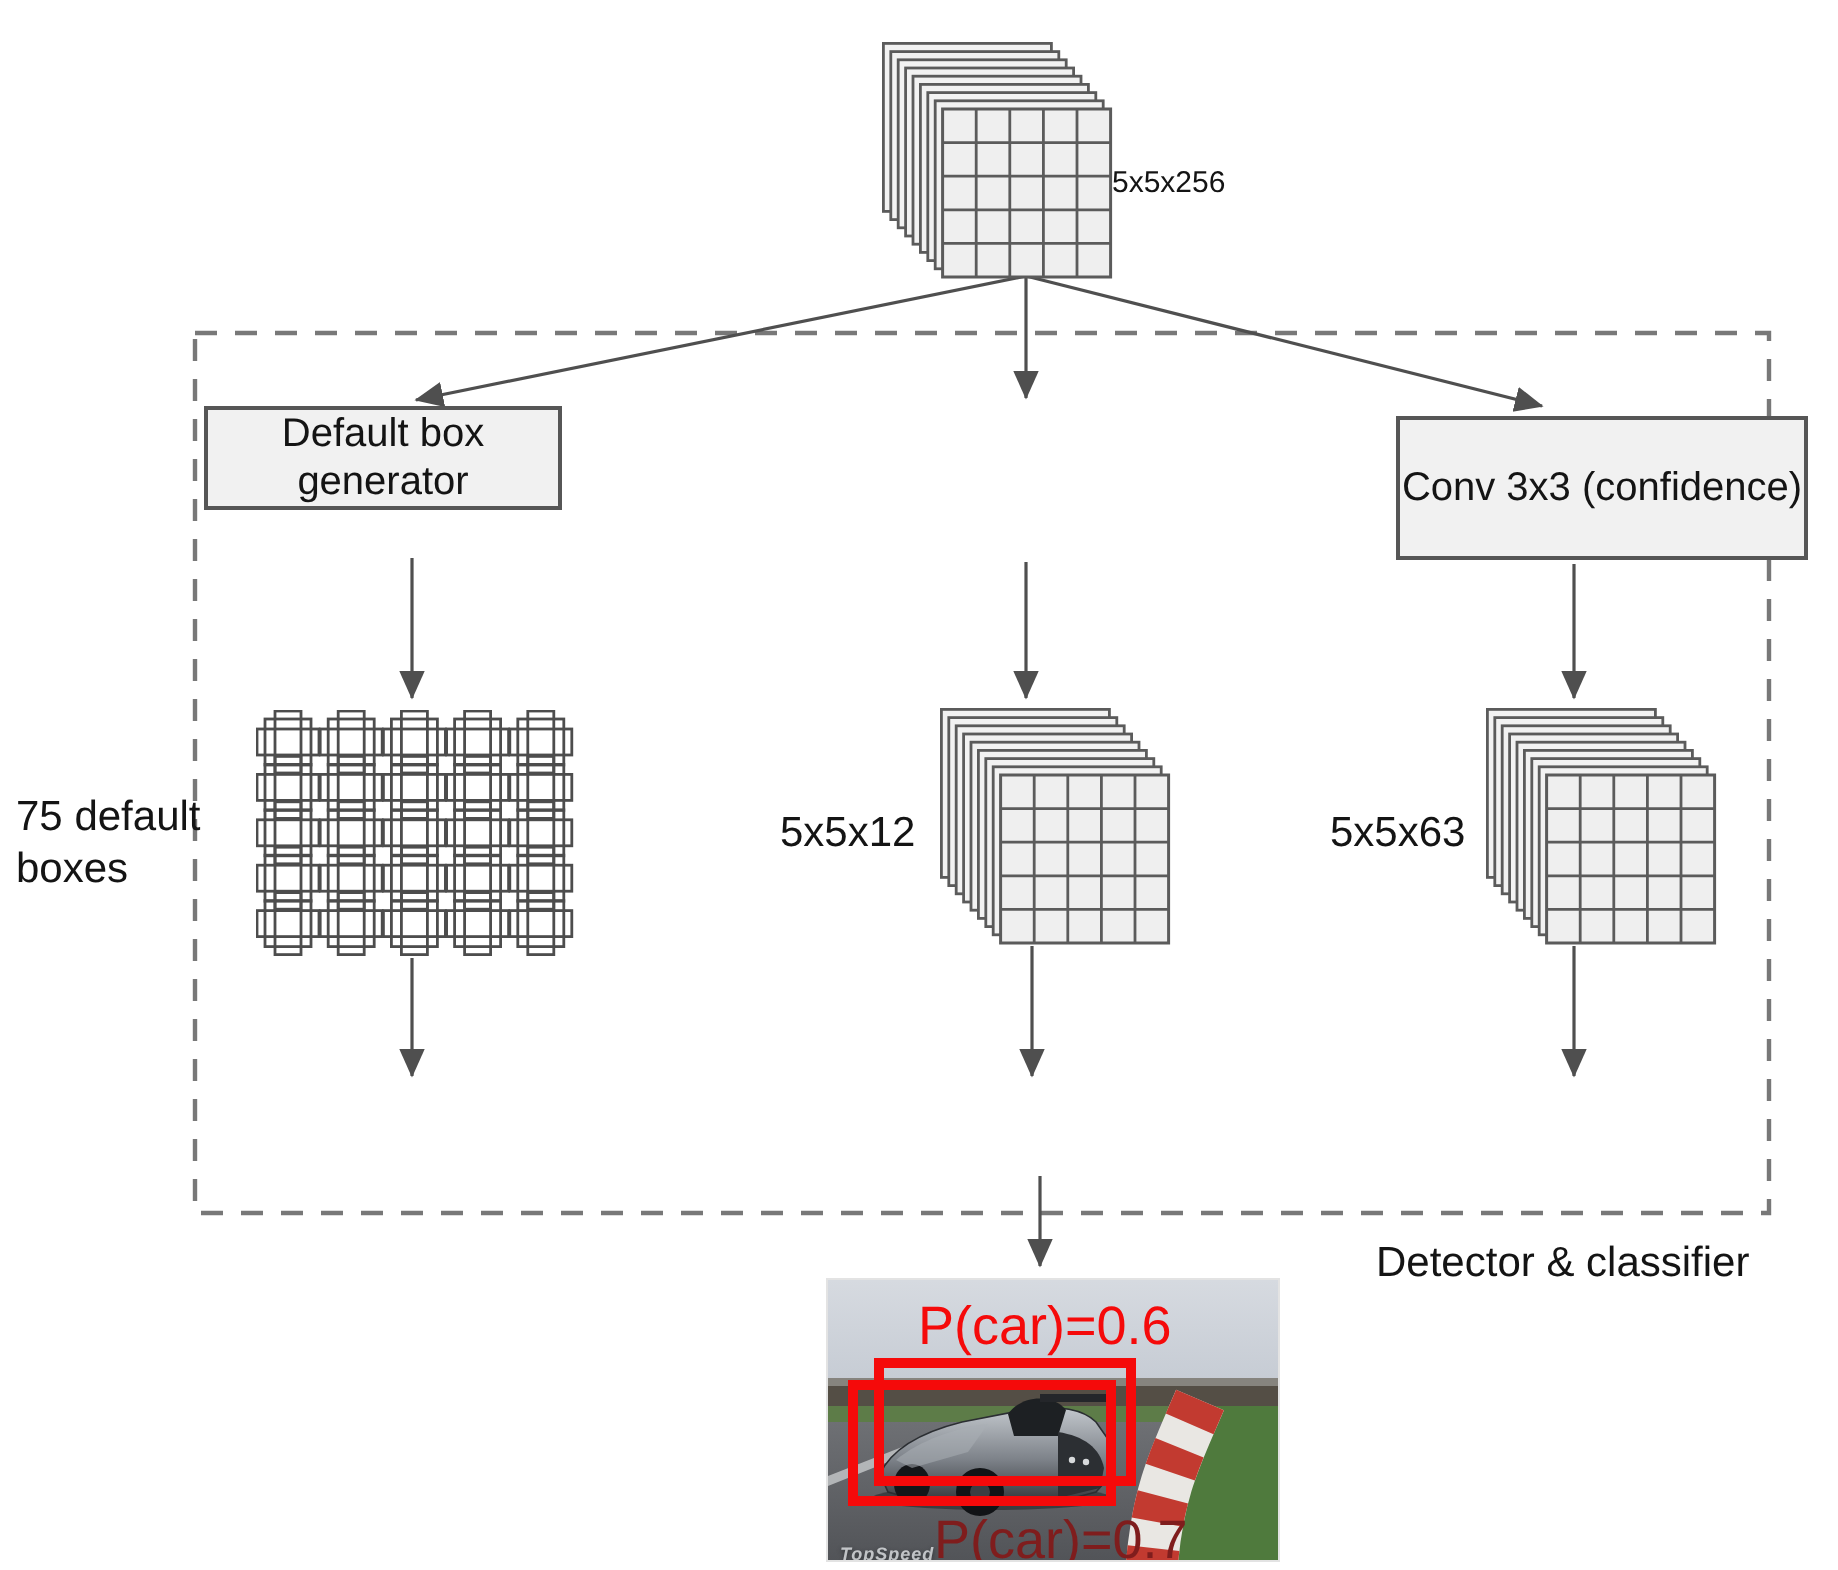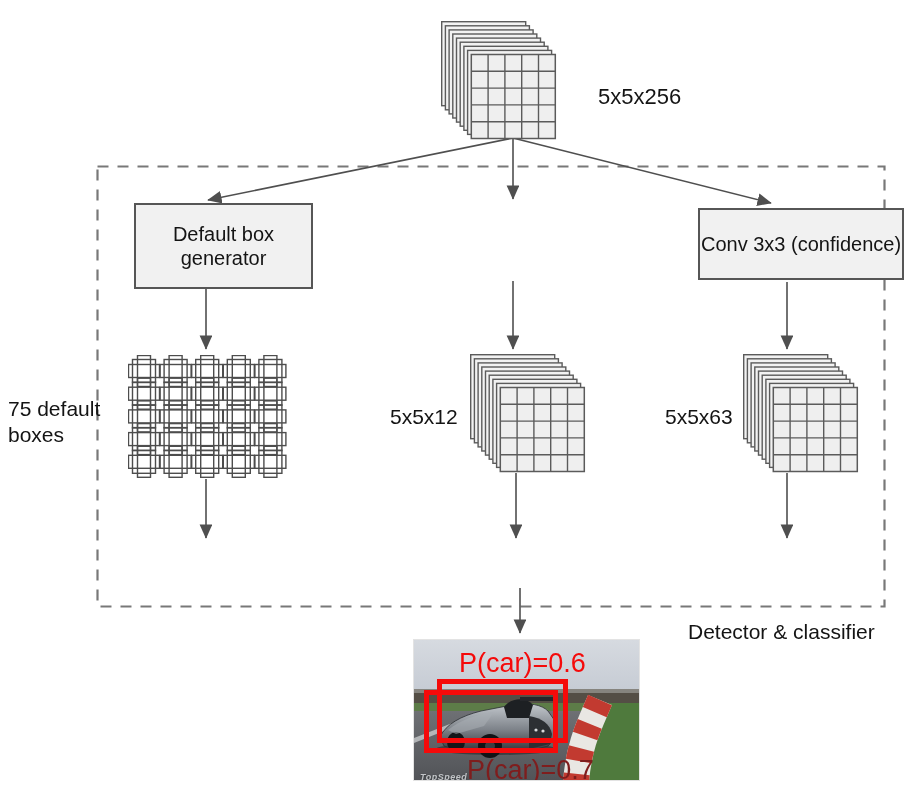--- a/index.html
+++ b/index.html
@@ -71,23 +71,23 @@
       <rect x="30.3" y="33.5" width="84" height="84" fill="#efefef" stroke="#5b5b5b" stroke-width="1.5"></rect>
       <line x1="47.1" y1="33.5" x2="47.1" y2="117.5" stroke="#5b5b5b" stroke-width="1.4"></line>
       <line x1="30.3" y1="50.3" x2="114.3" y2="50.3" stroke="#5b5b5b" stroke-width="1.4"></line>
       <line x1="63.900000000000006" y1="33.5" x2="63.900000000000006" y2="117.5" stroke="#5b5b5b" stroke-width="1.4"></line>
       <line x1="30.3" y1="67.1" x2="114.3" y2="67.1" stroke="#5b5b5b" stroke-width="1.4"></line>
       <line x1="80.7" y1="33.5" x2="80.7" y2="117.5" stroke="#5b5b5b" stroke-width="1.4"></line>
       <line x1="30.3" y1="83.9" x2="114.3" y2="83.9" stroke="#5b5b5b" stroke-width="1.4"></line>
       <line x1="97.5" y1="33.5" x2="97.5" y2="117.5" stroke="#5b5b5b" stroke-width="1.4"></line>
       <line x1="30.3" y1="100.7" x2="114.3" y2="100.7" stroke="#5b5b5b" stroke-width="1.4"></line>
     </svg>
-  <div class="lbl nowrap" style="left:598px;top:83px;font-size:22px">5x5x256</div>
-
-  <div class="node" style="left:134px;top:203px;width:179px;height:86px">
+  <div class="lbl nowrap" style="left:556px;top:83px;font-size:15px">5x5x256</div>
+
+  <div class="node" style="left:102px;top:203px;width:179px;height:52px">
     <span>Default box generator</span>
   </div>
   <div class="node" style="left:698px;top:208px;width:206px;height:72px">
     <span>Conv 3x3 (confidence)</span>
   </div>
 
   <div class="lbl" style="left:8px;top:396px;width:108px">75 default boxes</div>
   <svg class="abs" id="cluster" style="left:128px;top:355px" width="160" height="124" viewBox="0 0 160 124">
       <rect x="4.5" y="4.5" width="23" height="23" fill="none" stroke="#4d4d4d" stroke-width="1.4"></rect>
       <rect x="0.5" y="9.5" width="31" height="13" fill="none" stroke="#4d4d4d" stroke-width="1.4"></rect>

